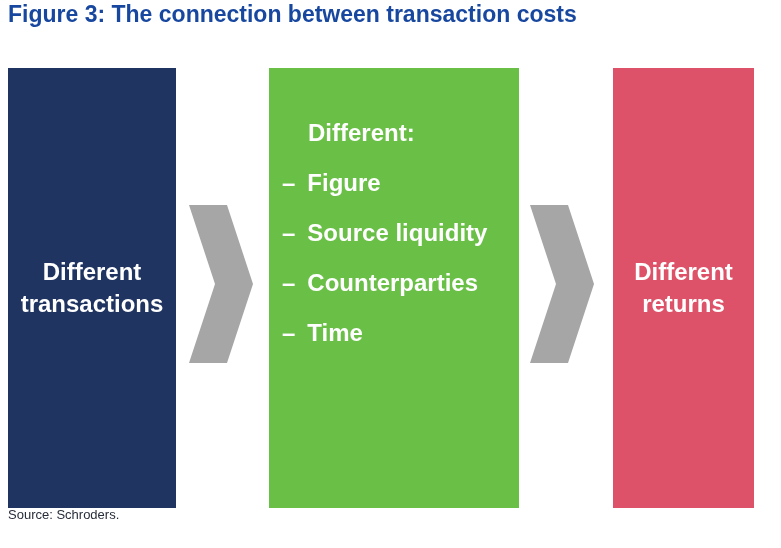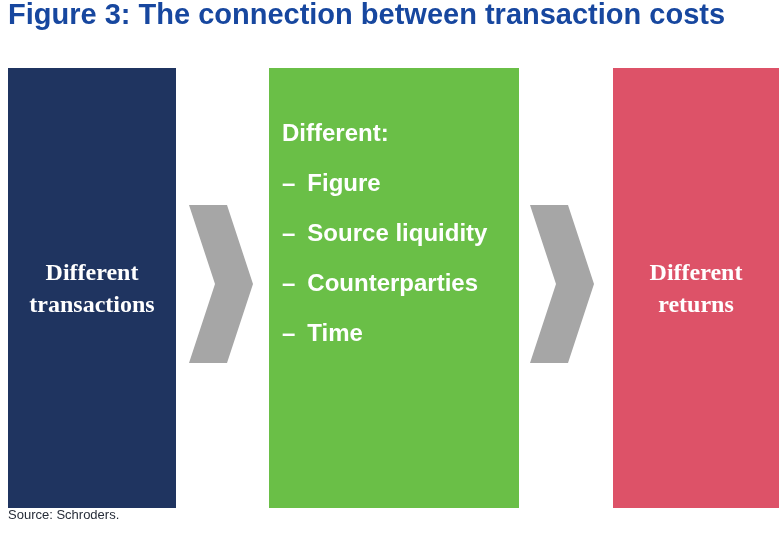--- a/index.html
+++ b/index.html
@@ -9,21 +9,21 @@
     height: 548px;
     background: #ffffff;
     font-family: "Liberation Sans", sans-serif;
     overflow: hidden;
   }
   .title {
     position: absolute;
     left: 8px;
     top: 0;
     width: 740px;
-    font-size: 29px;
+    font-size: 23px;
     font-weight: bold;
     color: #17479f;
     line-height: 28px;
   }
   .box {
     position: absolute;
     top: 68px;
     height: 440px;
     box-sizing: border-box;
   }
@@ -35,54 +35,54 @@
     align-items: center;
     justify-content: center;
   }
   .box-mid {
     left: 269px;
     width: 250px;
     background: #6abf47;
   }
   .box-right {
     left: 613px;
-    width: 166px;
+    width: 141px;
     background: #dd5268;
     display: flex;
     align-items: center;
     justify-content: flex-start;
   }
   .box-label {
     color: #ffffff;
     font-weight: bold;
     font-size: 24px;
     line-height: 32px;
     text-align: center;
     padding: 0 4px;
-    font-family: Liberation Serif, serif;
   }
   .chevron {
     position: absolute;
     top: 205px;
     width: 67px;
     height: 158px;
   }
   .chevron-1 { left: 186px; }
   .chevron-2 { left: 527px; }
   .chevron svg { display: block; width: 100%; height: 100%; }
   .chevron polygon { fill: #a6a6a6; }
   .g-inner {
     padding: 52px 8px 0 13px;
     color: #ffffff;
     font-weight: bold;
     font-size: 24px;
   }
   .g-heading {
     line-height: 26px;
     margin-bottom: 24px;
+    margin-left: 26px;
   }
   .g-item {
     line-height: 26px;
     margin-bottom: 24px;
     white-space: nowrap;
   }
   .dash { margin-right: 12px; }
   .source {
     position: absolute;
     left: 8px;

